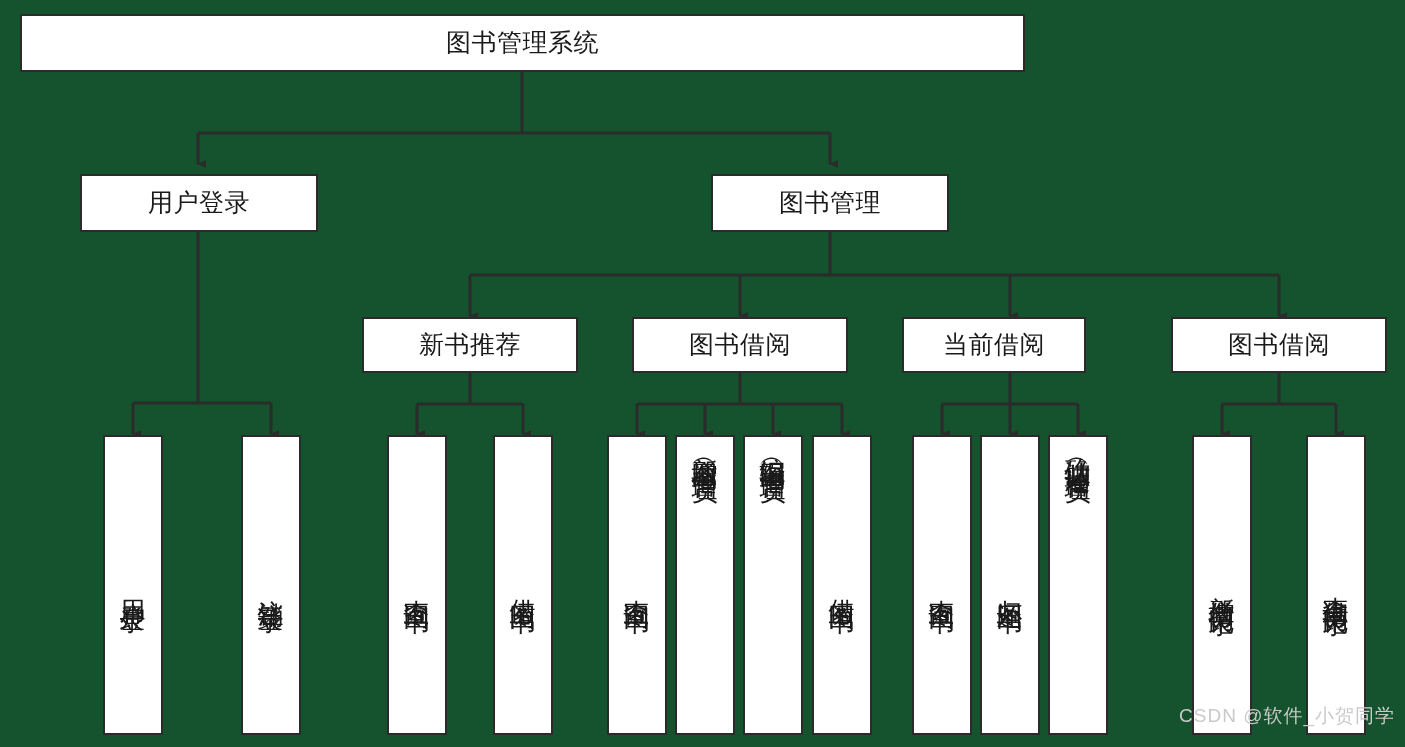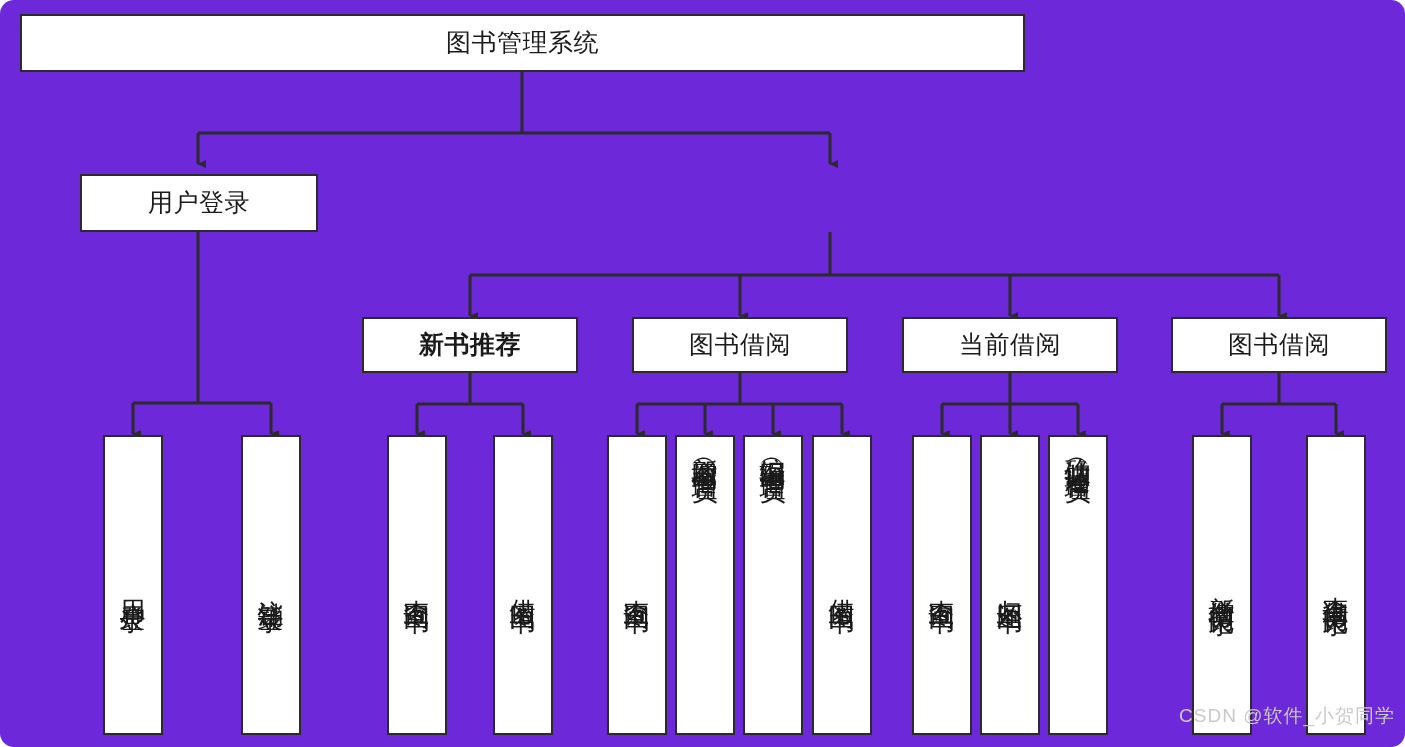--- a/index.html
+++ b/index.html
@@ -4,24 +4,23 @@
 <style>
   html, body {
     margin: 0;
     padding: 0;
     background: #ffffff;
   }
   #canvas {
     position: relative;
     width: 1405px;
     height: 747px;
-    background: #6d28d9;
+    background: #14532d;
     font-family: "Liberation Sans", "DejaVu Sans", sans-serif;
     overflow: hidden;
-    border-radius: 14px;
   }
   svg#wires {
     position: absolute;
     left: 0;
     top: 0;
     width: 1405px;
     height: 747px;
     pointer-events: none;
   }
   .node {
@@ -131,28 +130,31 @@
     </g>
   </svg>
 
   <div class="node horiz" style="left:20px; top:14px; width:1005px; height:58px;">
     <span class="lbl">图书管理系统</span>
   </div>
 
   <div class="node horiz" style="left:80px; top:174px; width:238px; height:58px;">
     <span class="lbl">用户登录</span>
   </div>
-
-  <div class="node horiz" style="left:362px; top:317px; width:216px; height:56px;font-weight:bold;">
+  <div class="node horiz" style="left:711px; top:174px; width:238px; height:58px;">
+    <span class="lbl">图书管理</span>
+  </div>
+
+  <div class="node horiz" style="left:362px; top:317px; width:216px; height:56px;">
     <span class="lbl">新书推荐</span>
   </div>
   <div class="node horiz" style="left:632px; top:317px; width:216px; height:56px;">
     <span class="lbl">图书借阅</span>
   </div>
-  <div class="node horiz" style="left:902px; top:317px; width:216px; height:56px;justify-content:center;">
+  <div class="node horiz" style="left:902px; top:317px; width:184px; height:56px;justify-content:center;">
     <span class="lbl">当前借阅</span>
   </div>
   <div class="node horiz" style="left:1171px; top:317px; width:216px; height:56px;">
     <span class="lbl">图书借阅</span>
   </div>
 
   <div class="node vert align-mid" style="left:103px; top:435px; width:60px; height:300px;">
     <span class="lbl">用户登录</span>
   </div>
   <div class="node vert align-mid" style="left:241px; top:435px; width:60px; height:300px;">

